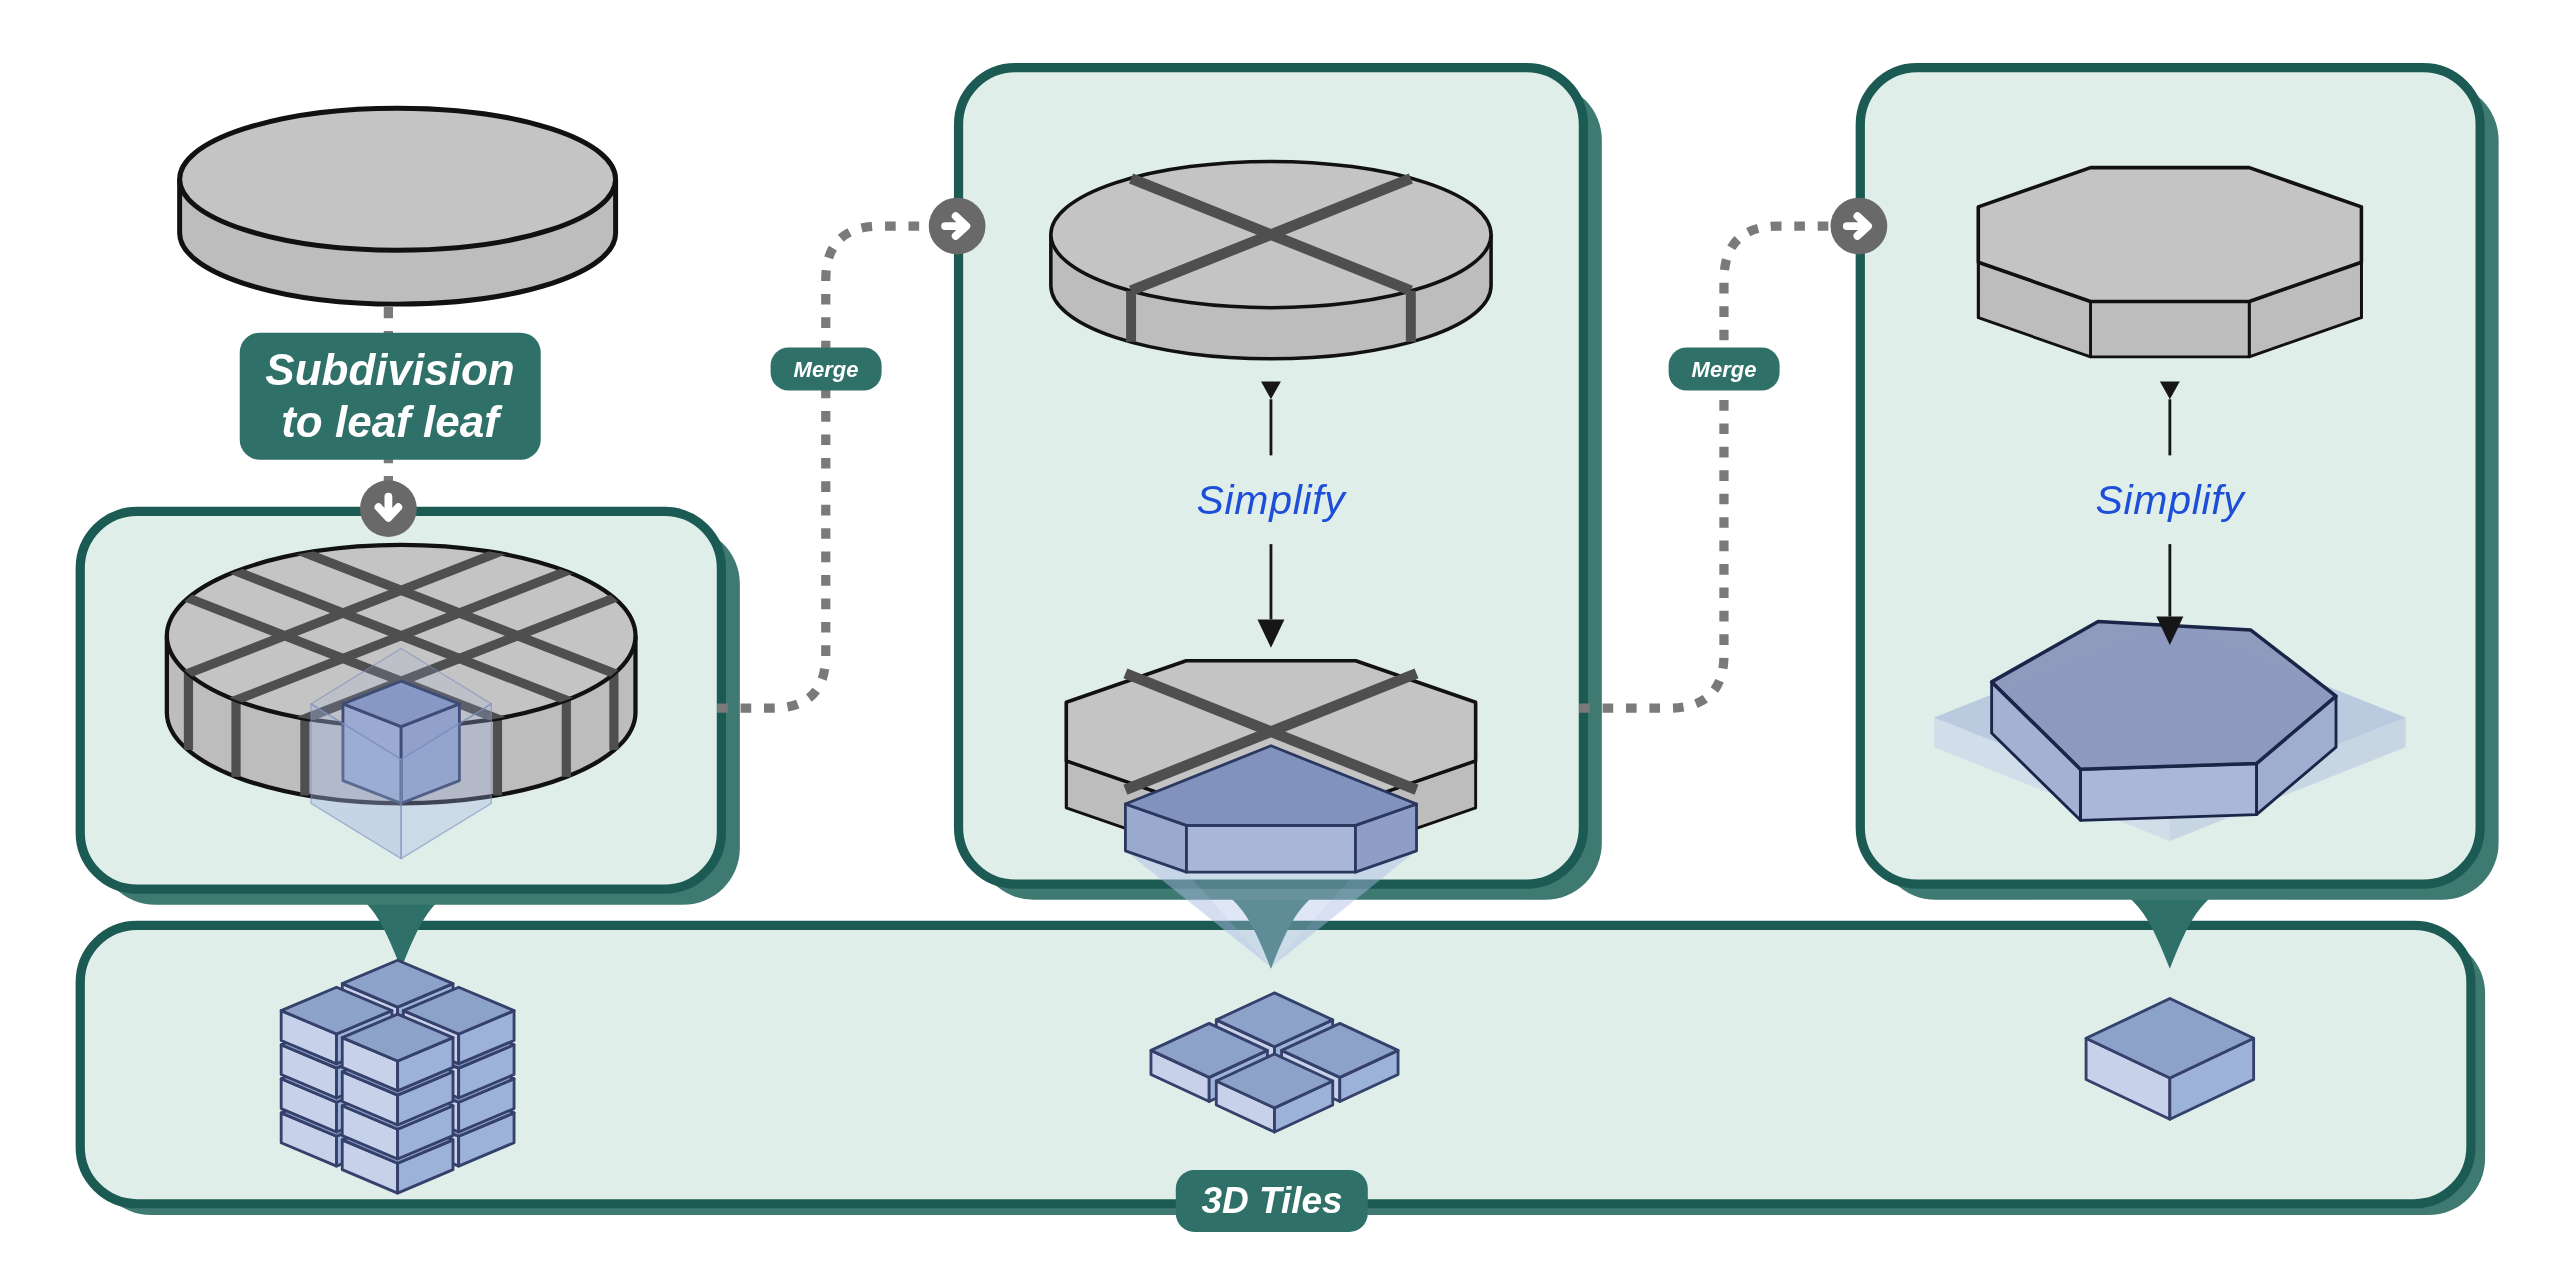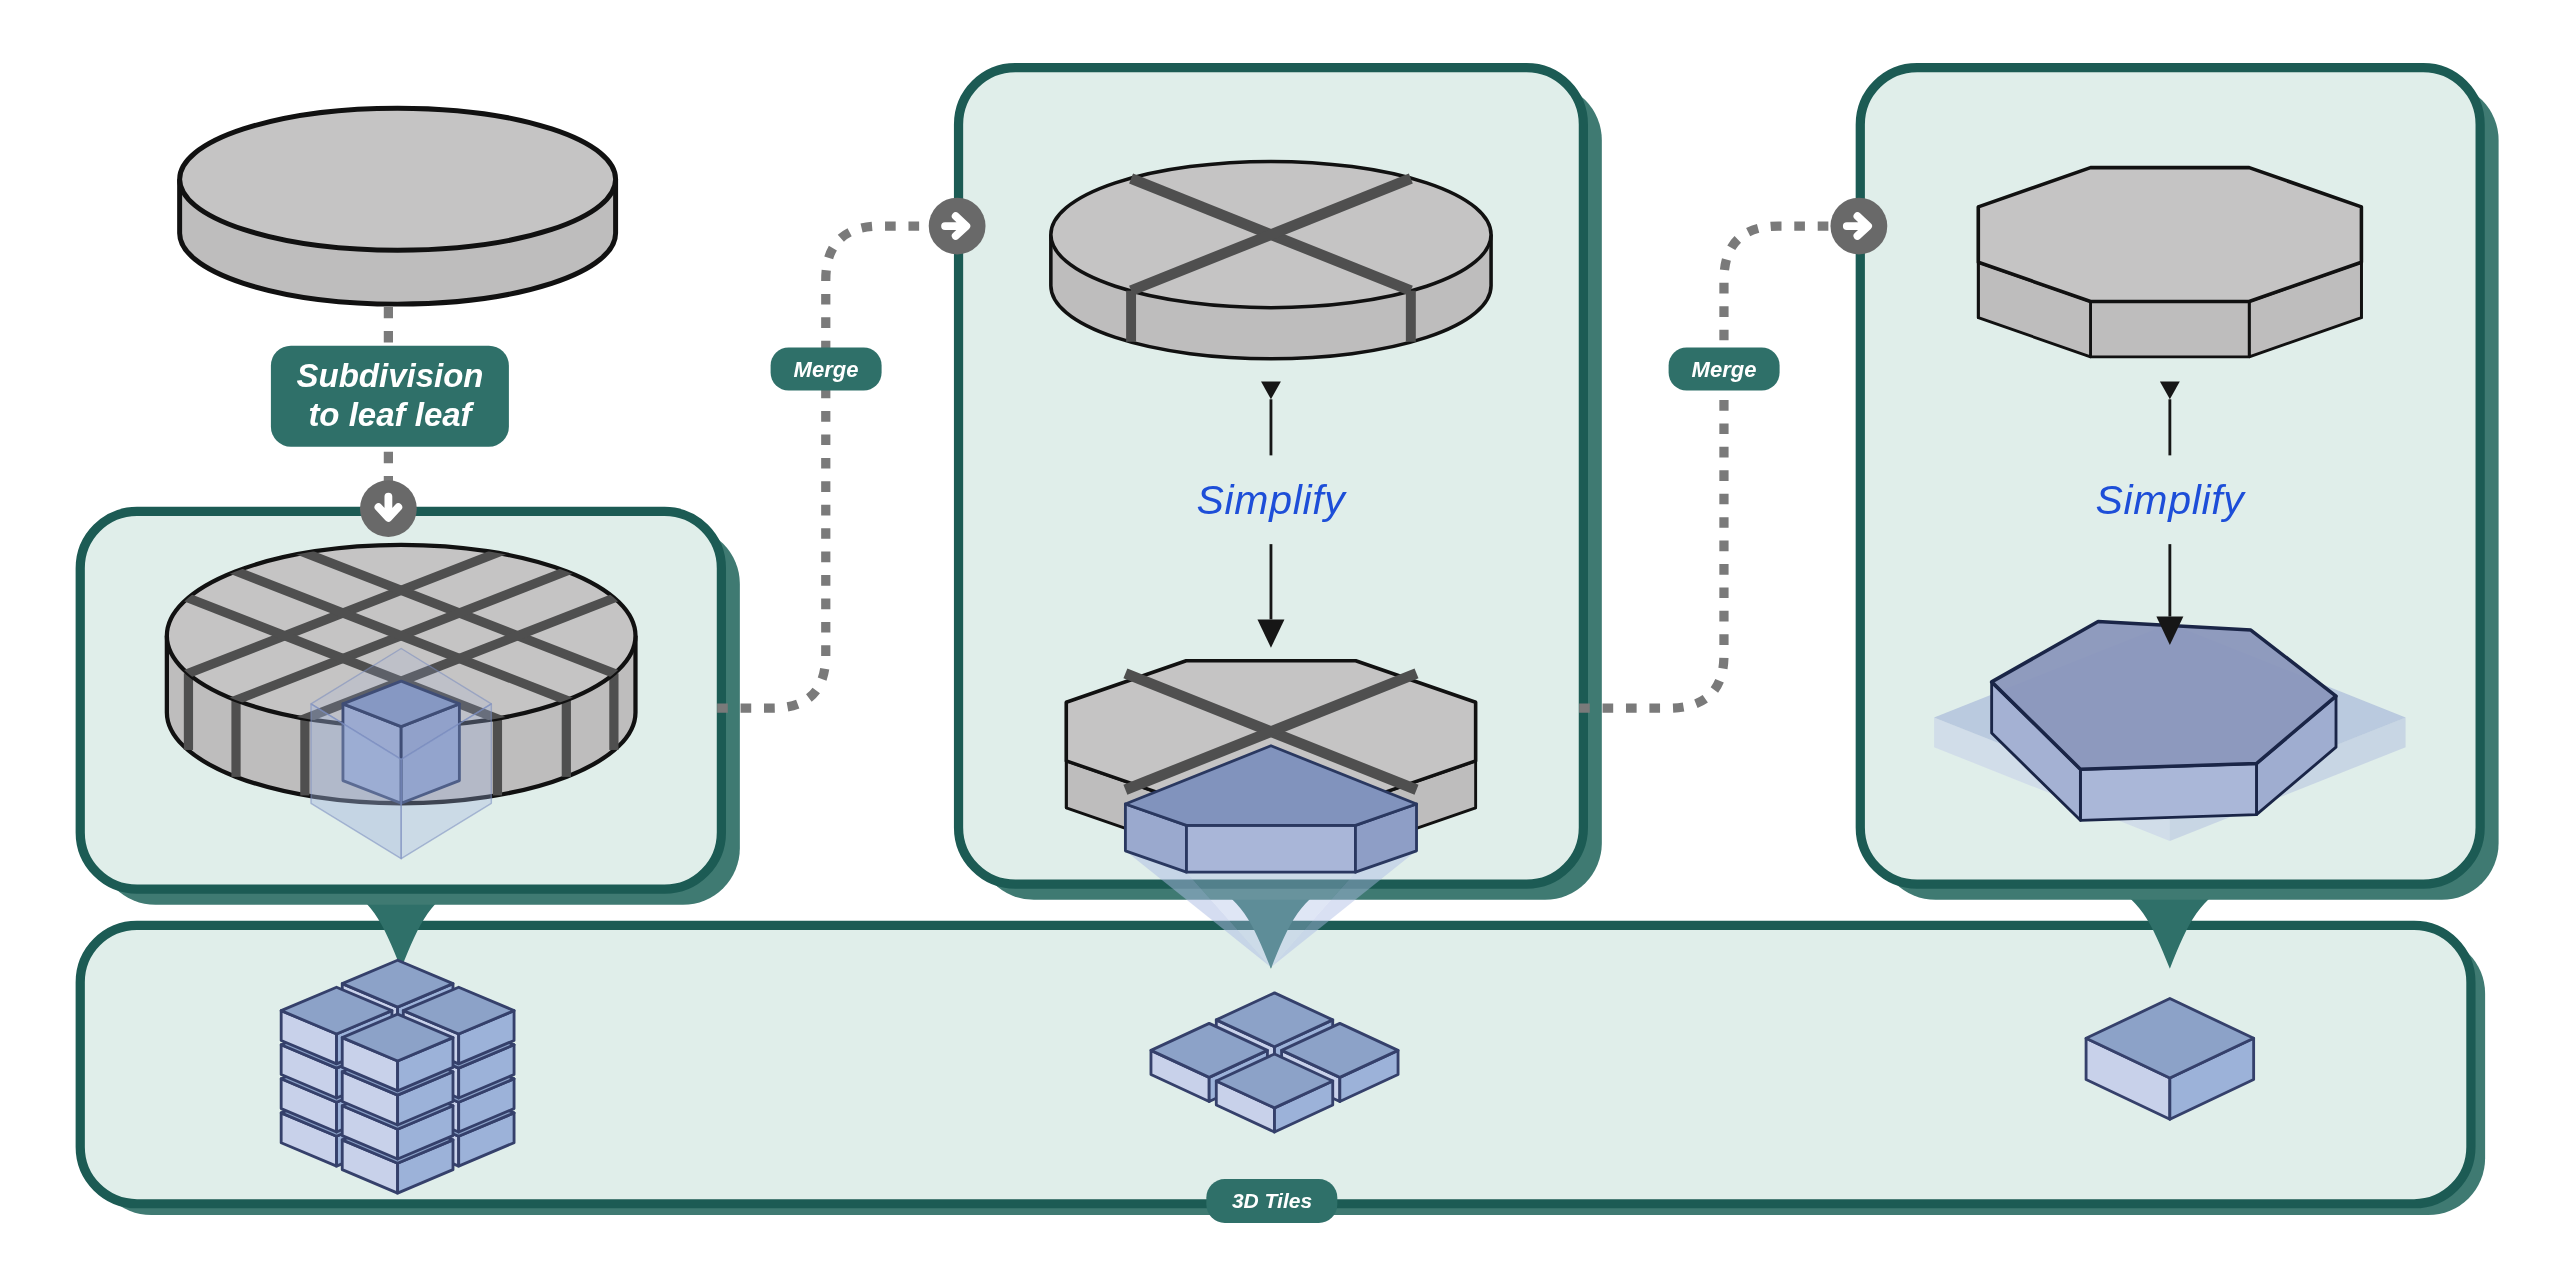--- a/index.html
+++ b/index.html
@@ -6,23 +6,23 @@
   body{
     width:2576px;height:1275px;position:relative;overflow:hidden;
     background:#ffffff;font-family:"Liberation Sans",sans-serif;
   }
   #scene{position:absolute;left:0;top:0;width:2576px;height:1275px}
   .badge{
     position:absolute;transform:translate(-50%,-50%);
     background:var(--teal-badge);color:#ffffff;
     font-weight:bold;font-style:italic;text-align:center;white-space:nowrap;
   }
-  .badge.big{font-size:33px;line-height:1.18;padding:11.4px 25.6px;border-radius:20px}
+  .badge.big{font-size:44px;line-height:1.18;padding:11.4px 25.6px;border-radius:20px}
   .badge.small{font-size:22px;padding:8.5px 23px;border-radius:18px}
-  .badge.bar{font-size:21px;padding:10px 25.6px;border-radius:18.5px}
+  .badge.bar{font-size:37px;padding:10px 25.6px;border-radius:18.5px}
   .simplify-label{
     position:absolute;transform:translate(-50%,-50%);
     font-style:italic;font-size:41px;color:#1d4ed8;letter-spacing:0.7px;white-space:nowrap;
   }
 </style>
 </head>
 <body>
 
 <svg id="scene" viewBox="0 0 3628 1795">
   <defs>

